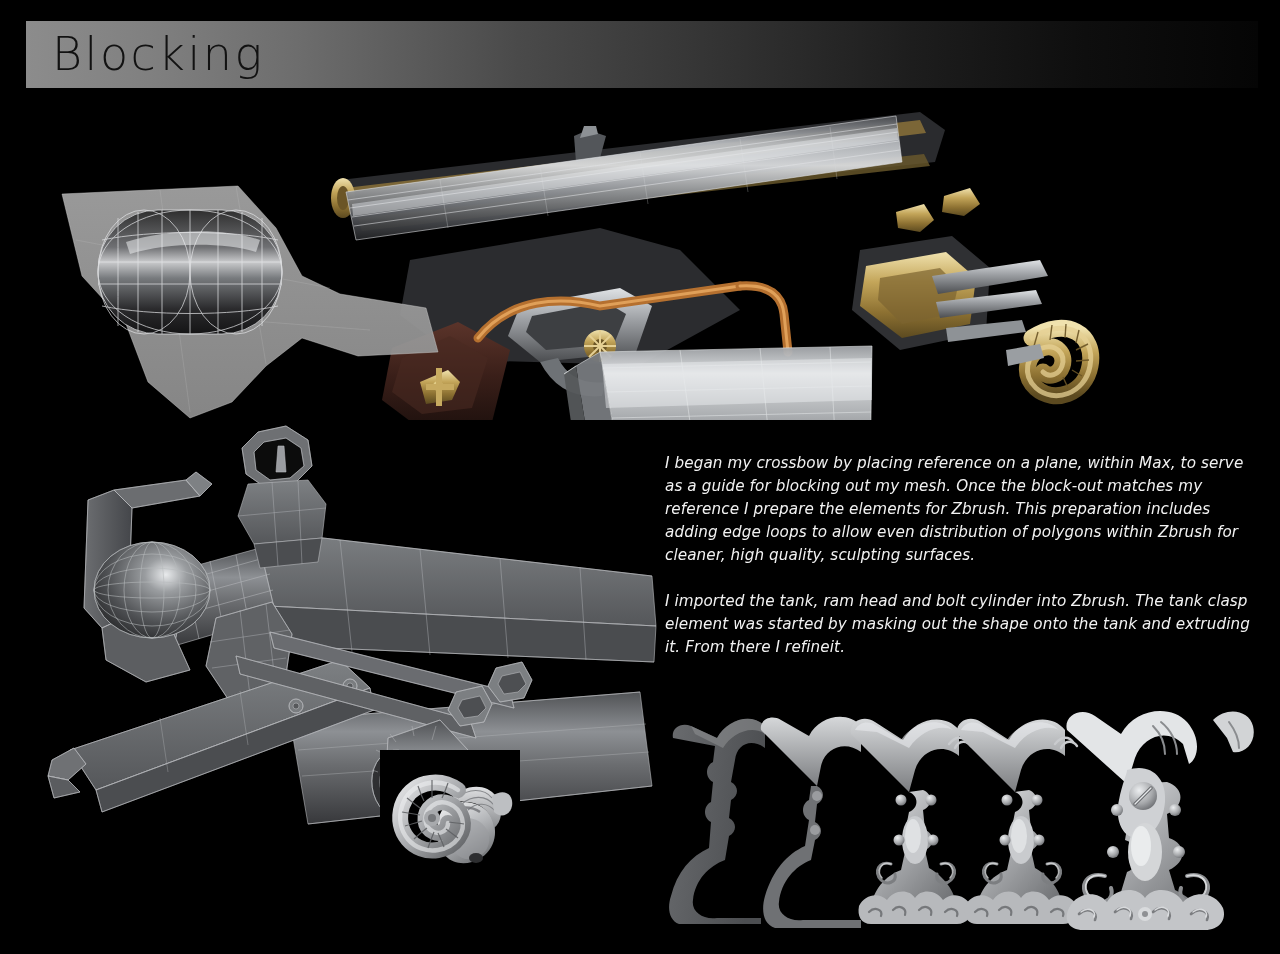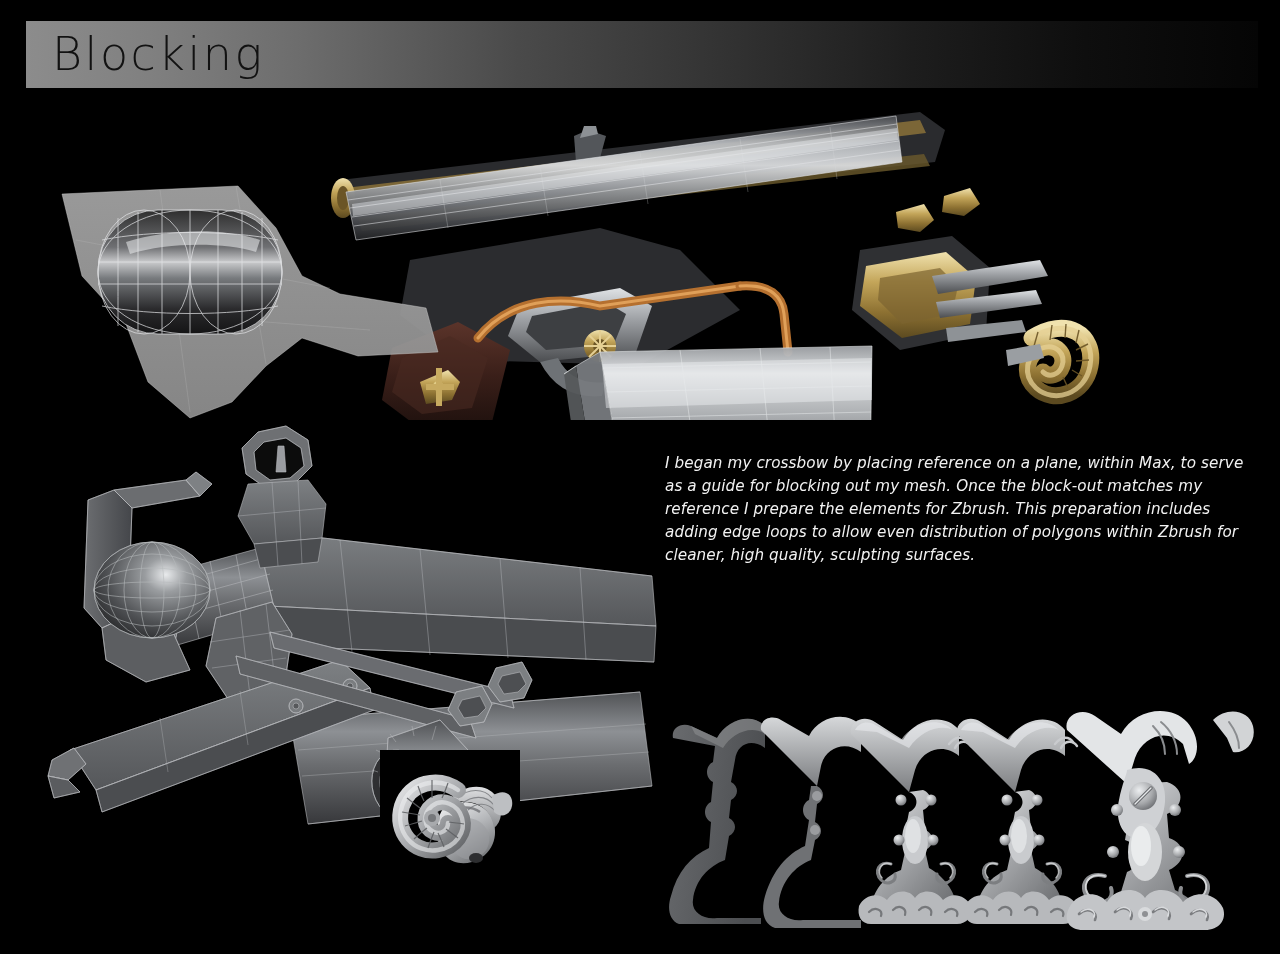--- a/index.html
+++ b/index.html
@@ -749,15 +749,16 @@
 
         <circle cx="88" cy="214" r="7" fill="#d9dbdd"></circle>
         <circle cx="88" cy="214" r="3" fill="#8f9194"></circle>
       </g>
 
     </svg>
   </div>
 
   <div class="copy-block">
     <p>I began my crossbow by placing reference on a plane, within Max, to serve as a guide for blocking out my mesh. Once the block-out matches my reference I prepare the elements for Zbrush. This preparation includes adding edge loops to allow even distribution of polygons within Zbrush for cleaner, high quality, sculpting surfaces.</p>
+    <p>I imported the tank, ram head and bolt cylinder into Zbrush. The tank clasp element was started by masking out the shape onto the tank and extruding it. From there I refineit.</p>
   </div>
 
 </div>
 
 </body></html>

